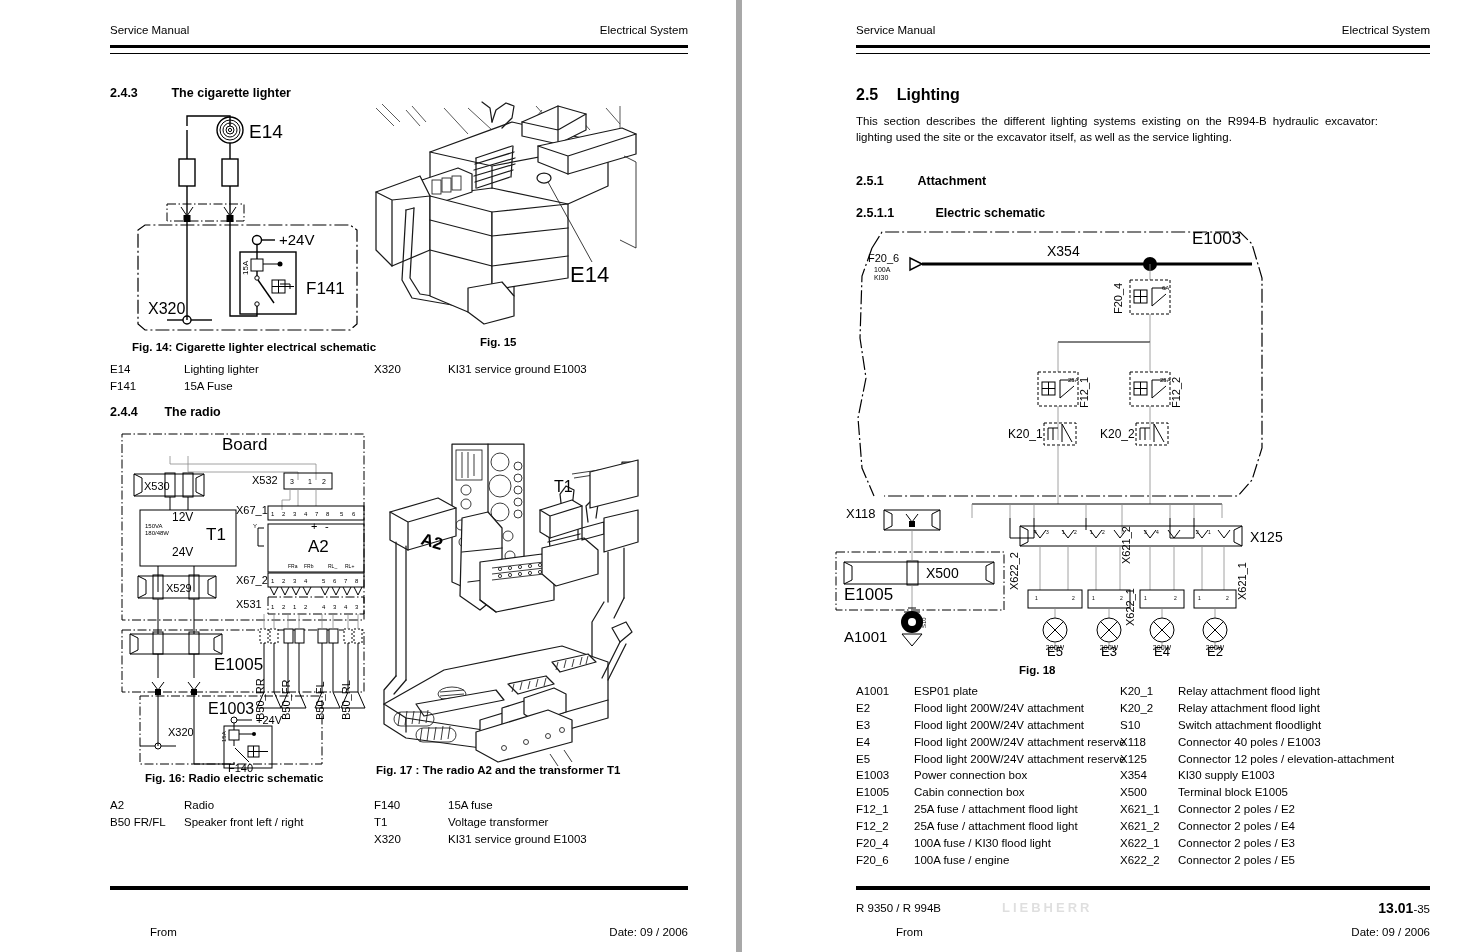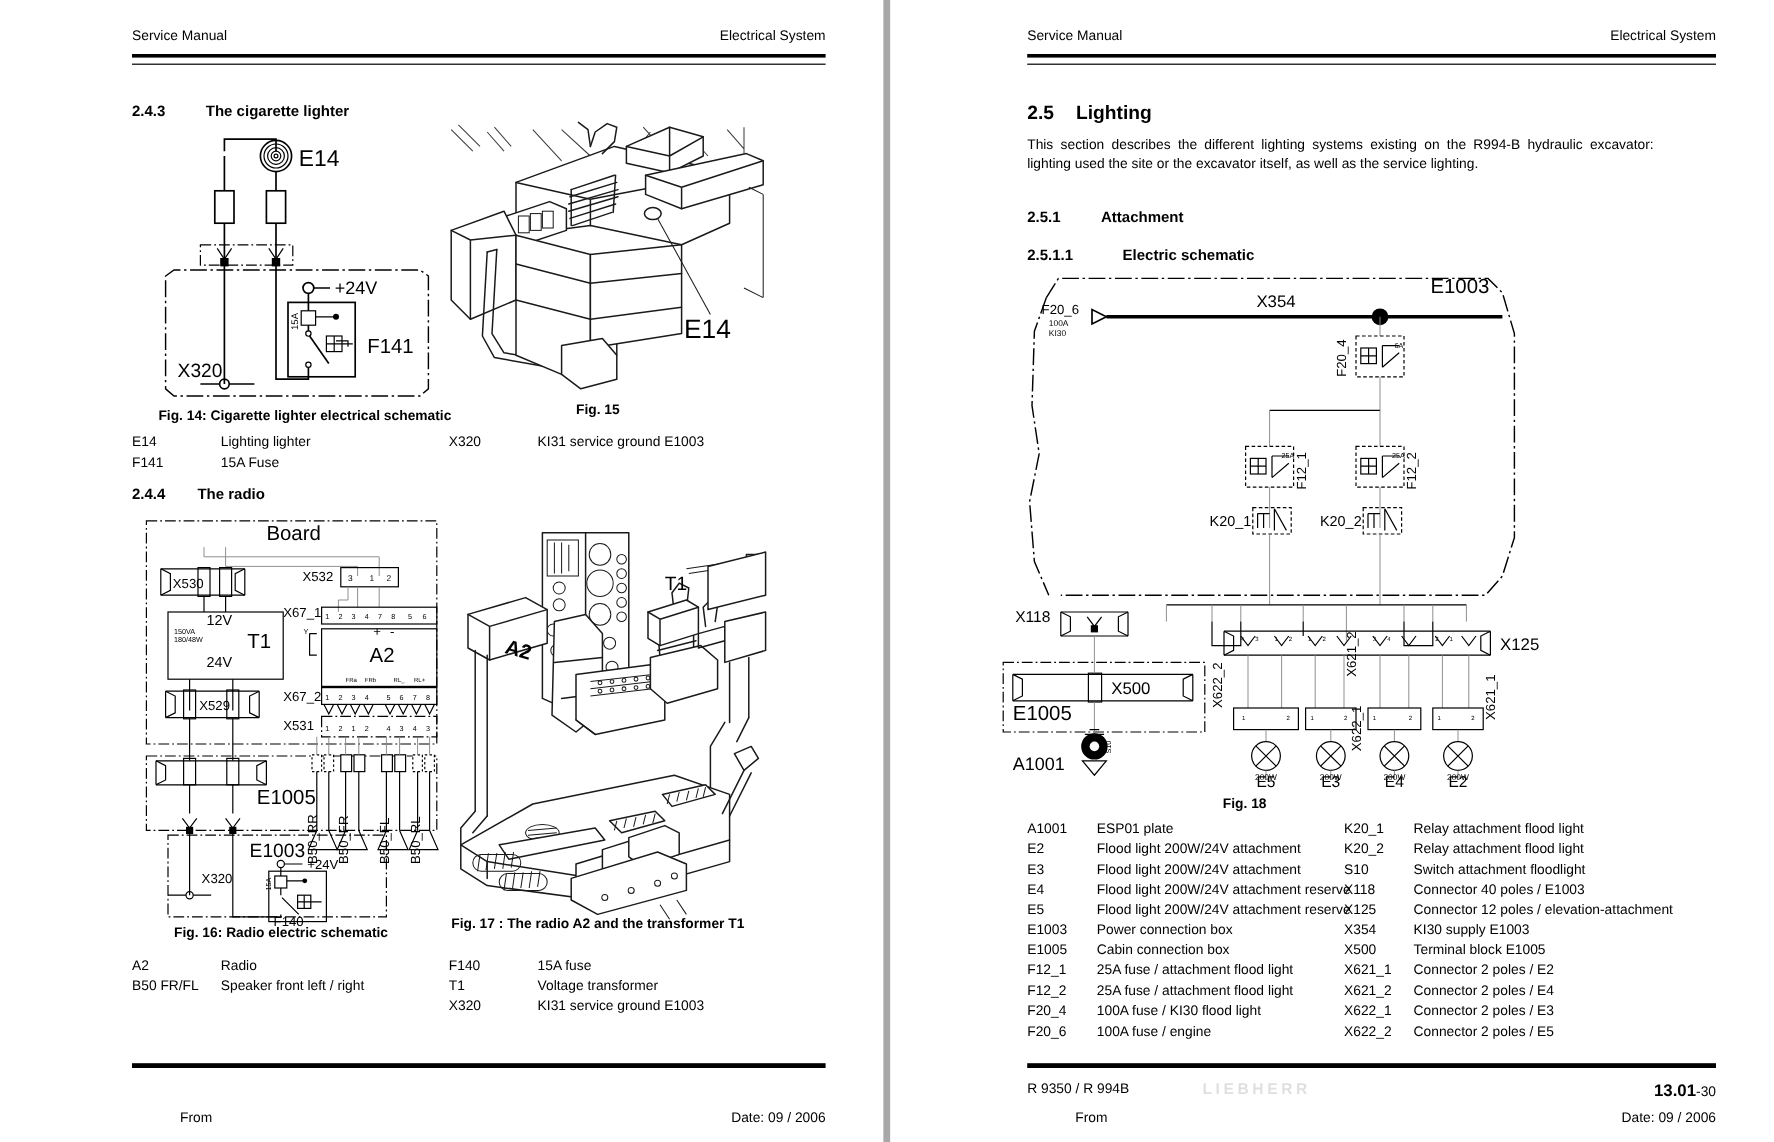--- a/index.html
+++ b/index.html
@@ -835,21 +835,21 @@
                 <td class="val">Connector 2 poles / E5</td>
               </tr>
         </tbody>
           </table>
       </div>
 
       <div class="ftr-rule" style="left:114px;right:48px;"></div>
       <div class="watermark" style="left:260px;">LIEBHERR</div>
       <div class="ftr" style="left:114px;right:48px;align-items:center;">
         <span>R 9350 / R 994B</span>
-        <span class="pnum"><b>13.01</b><span>-30</span></span>
+        <span class="pnum"><b>13.01</b><span>-35</span></span>
       </div>
       <div class="ftr2" style="left:154px;right:48px;">
         <span>From</span>
         <span>Date: 09 / 2006</span>
       </div>
 
     </div>
   </div>
 
 </div>

